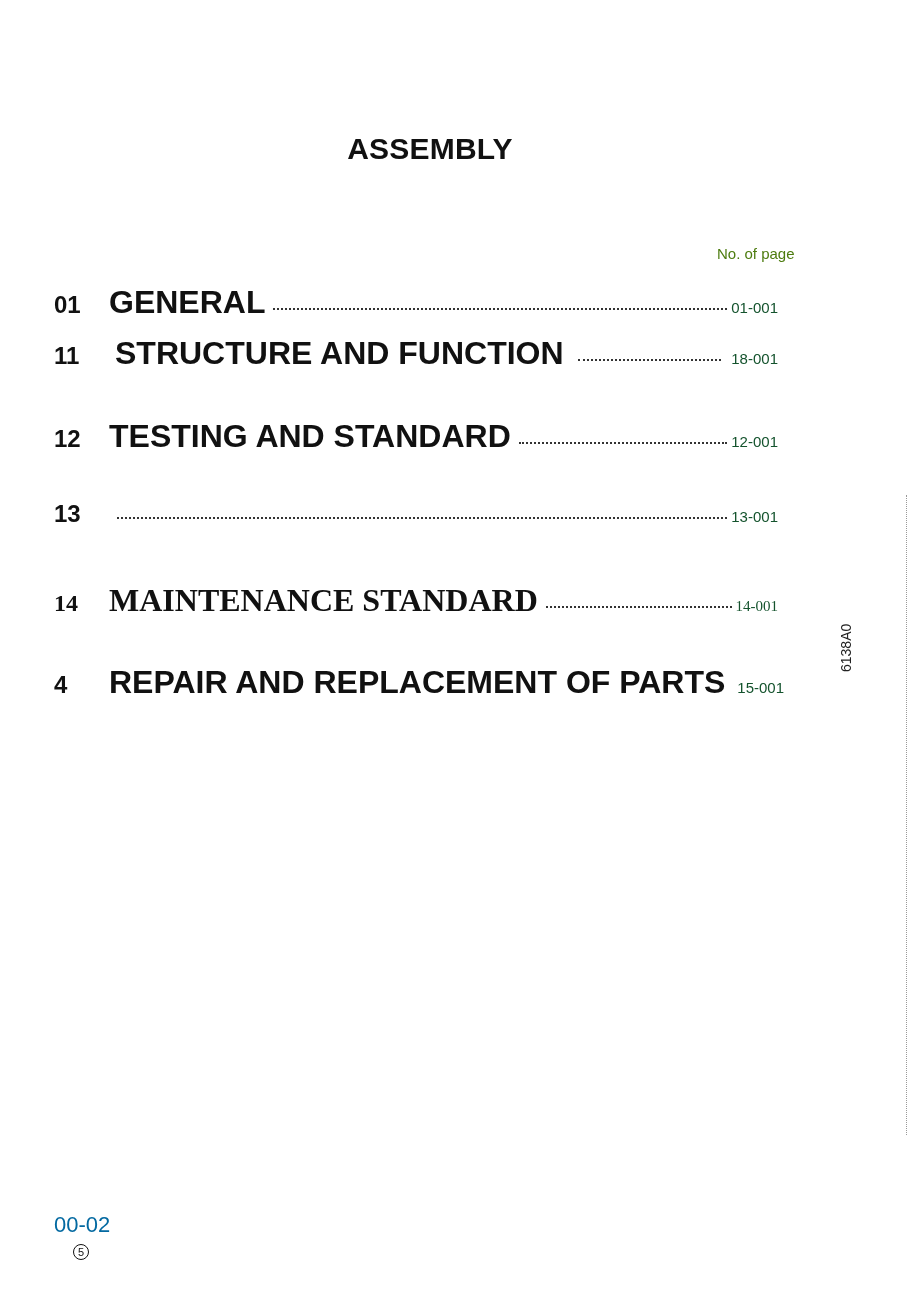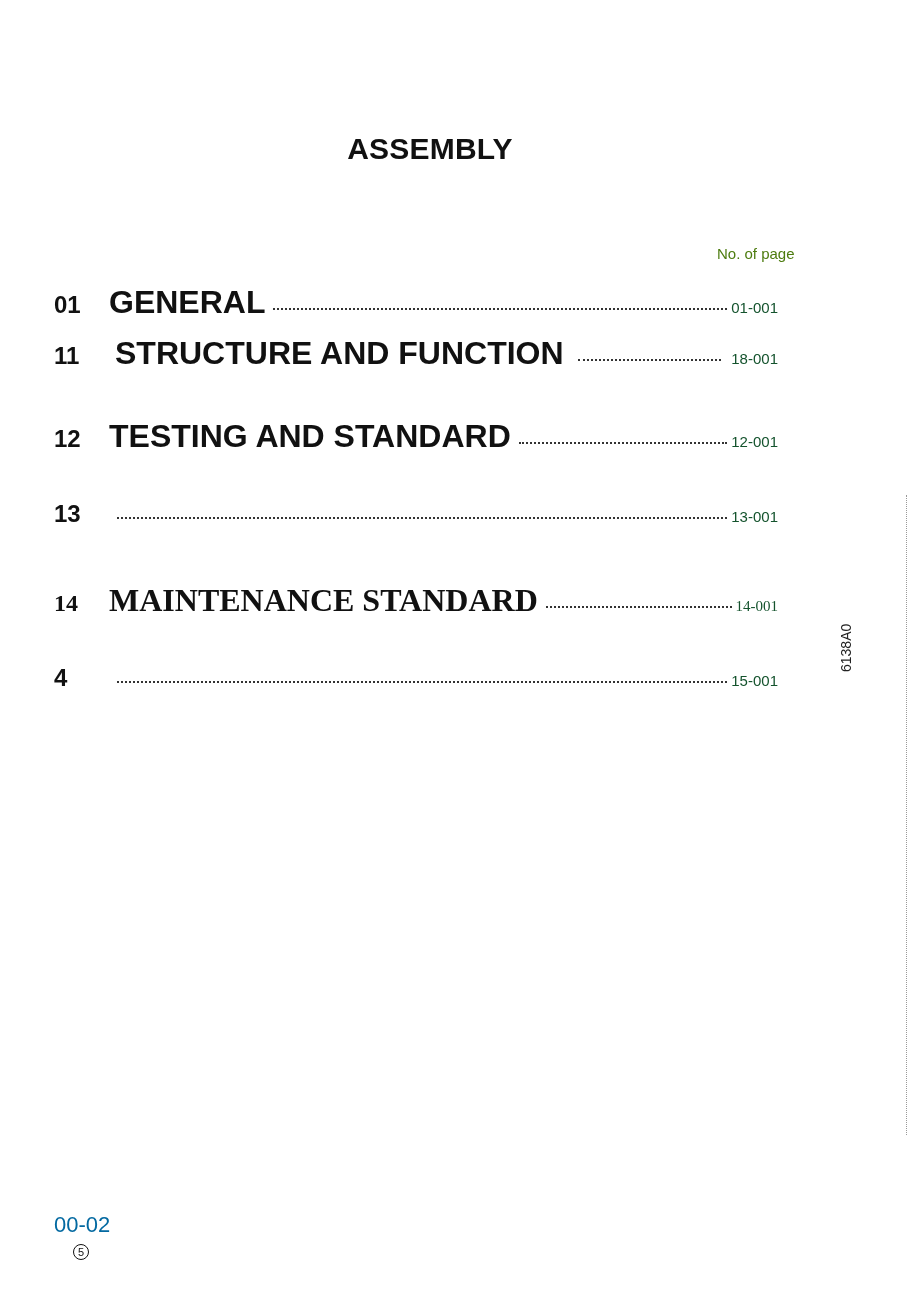--- a/index.html
+++ b/index.html
@@ -138,20 +138,21 @@
 
 <div class="toc-row" style="top:582px;font-family:Liberation Serif, serif;">
   <span class="toc-num">14</span>
   <span class="toc-title">MAINTENANCE STANDARD</span>
   <span class="toc-leader"></span>
   <span class="toc-page">14-001</span>
 </div>
 
 <div class="toc-row" style="top:664px;">
   <span class="toc-num">4</span>
+  <span class="toc-title">REPAIR AND REPLACEMENT OF PARTS</span>
   <span class="toc-leader"></span>
   <span class="toc-page">15-001</span>
 </div>
 
 <div class="side-code">6138A0</div>
 
 <div class="binding-edge"></div>
 
 <div class="page-number">00-02</div>
 <div class="revision-mark">5</div>

